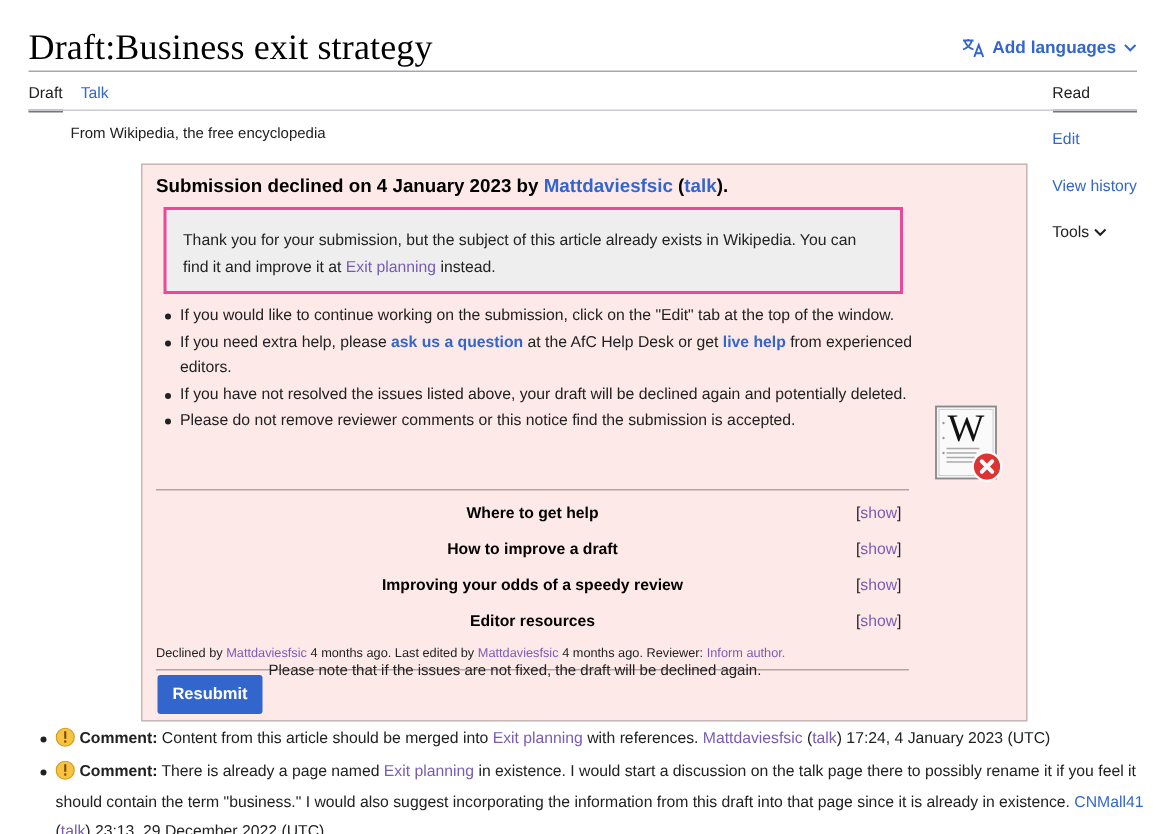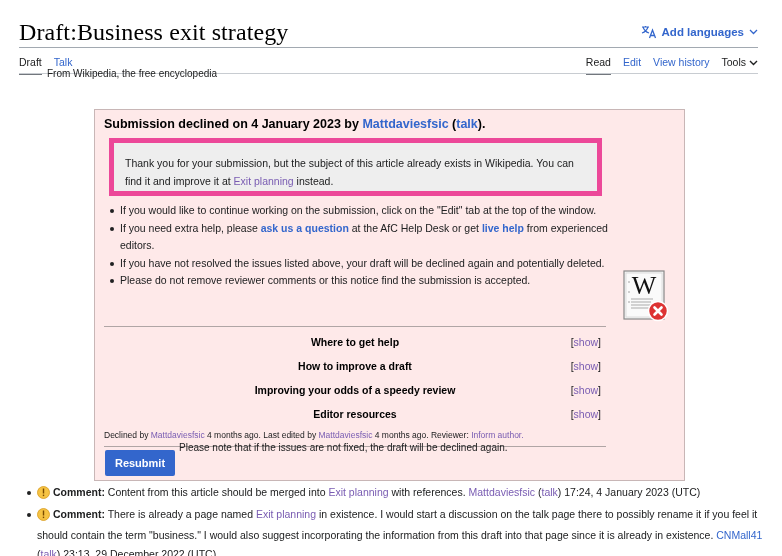--- a/index.html
+++ b/index.html
@@ -28,40 +28,40 @@
   }
   .tabs-left {
     position: absolute; left: 19px; top: 56px; display: flex; gap: 12px; font-size: 10.5px;
   }
   .tab { position: relative; padding-bottom: 7px; }
   .tab.active { color: #202122; }
   .tab.active::after {
     content: ""; position: absolute; left: 0; right: 0; bottom: 0; height: 2px; background: #72777d;
   }
   .tabs-right {
-    position: absolute; right: 24px; top: 56px; display: flex; gap: 12px; font-size: 10.5px;
+    position: absolute; right: 24px; top: 56px; display: flex; gap: 12px; font-size: 10.5px; flex-direction: column;
   }
   .tools { color: #202122; display: flex; align-items: center; gap: 3px; }
   .tabs-rule {
     position: absolute; left: 19px; width: 739px; top: 73px; height: 1px; background: #c8ccd1;
   }
   .tagline {
-    position: absolute; left: 19px; top: 68px; font-size: 10px; color: #202122; padding-left: 28px;
+    position: absolute; left: 19px; top: 84px; font-size: 10px; color: #202122; padding-left: 28px;
   }
 
   .afc-box {
     position: absolute; left: 94px; top: 109px; width: 591px; height: 372px;
     background: #fee9e9; border: 1px solid #c8b6b6;
   }
   .afc-heading {
     position: absolute; left: 9px; top: 7px; font-weight: bold; font-size: 12.5px; color: #000;
   }
   .afc-inner {
     position: absolute; left: 14px; top: 28px; width: 493px; height: 58px;
-    background: #eeeeee; border: 5px solid #ec4899;
+    background: #eeeeee; border: 2px solid #ec4899;
     padding: 11px 11px; font-size: 10.5px; line-height: 18px; color: #202122;
   }
   .afc-list {
     position: absolute; left: 14px; top: 92px; width: 500px; margin: 0; padding: 0; list-style: none;
     font-size: 10.5px; line-height: 17.5px;
   }
   .afc-list li { position: relative; padding-left: 11px; }
   .afc-list li::before {
     content: ""; position: absolute; left: 1px; top: 7px; width: 4px; height: 4px; border-radius: 50%; background: #202122;
   }

